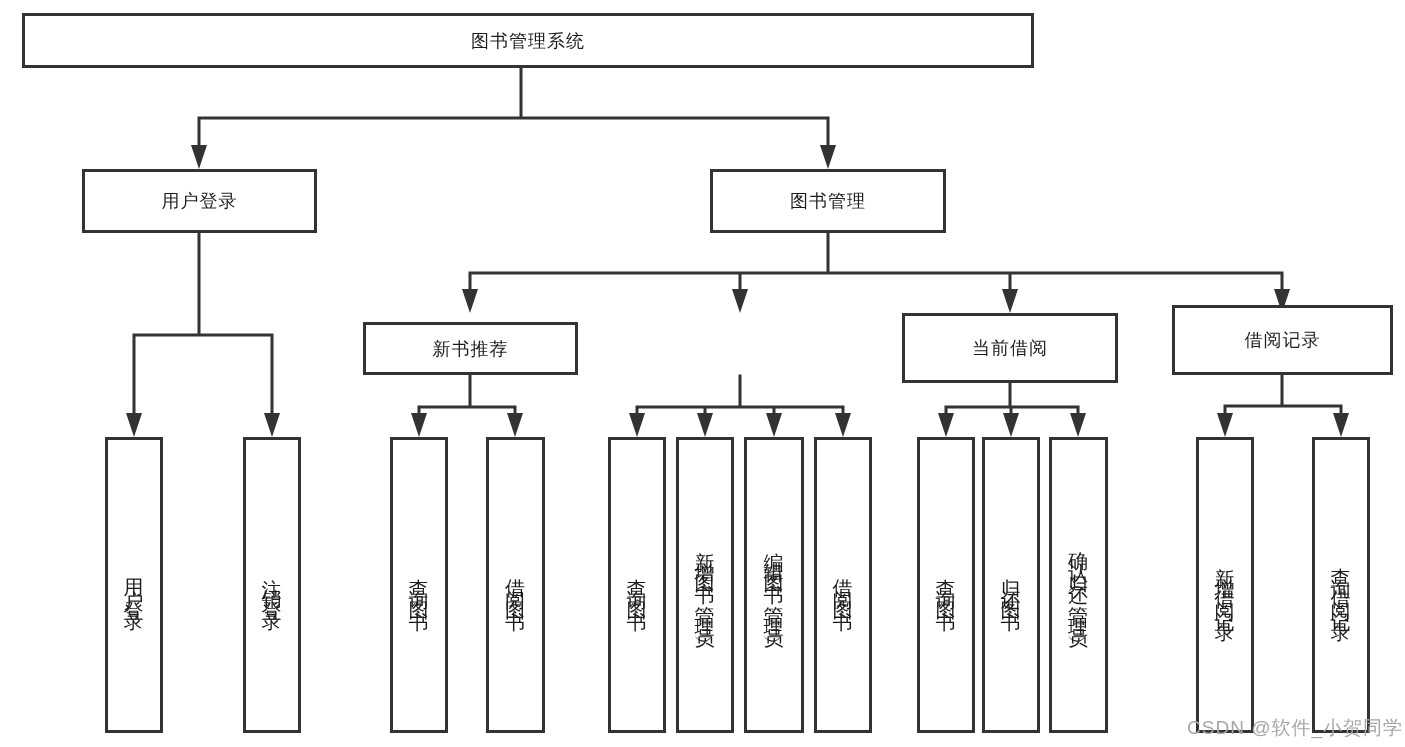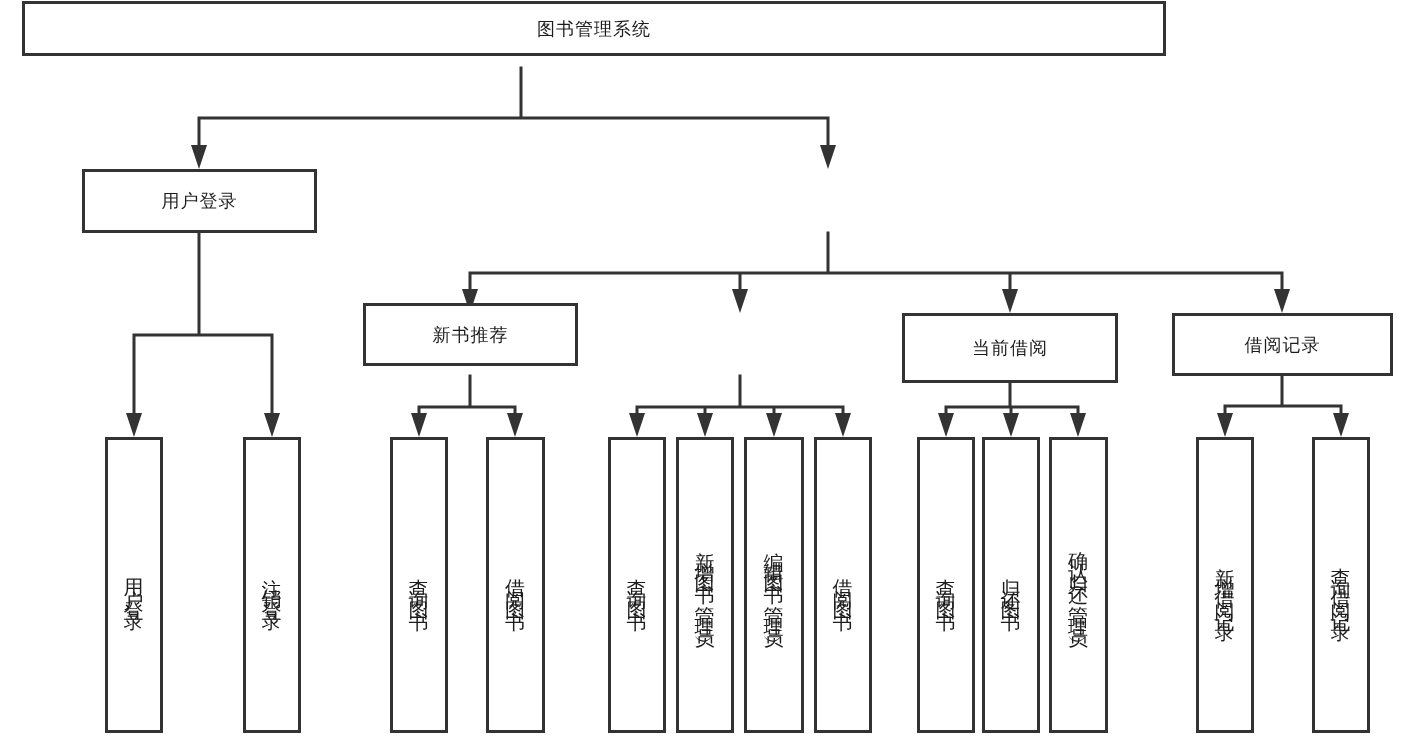--- a/index.html
+++ b/index.html
@@ -86,35 +86,38 @@
     <path class="ln" d="M1010 376 V407 M946 407 H1078 M946 407 V413 M1011 407 V413 M1078 407 V413"></path>
     <polygon class="arrow" points="938,413 954,413 946,437"></polygon>
     <polygon class="arrow" points="1003,413 1019,413 1011,437"></polygon>
     <polygon class="arrow" points="1070,413 1086,413 1078,437"></polygon>
 
     <path class="ln" d="M1282 376 V406 M1225 406 H1341 M1225 406 V413 M1341 406 V413"></path>
     <polygon class="arrow" points="1217,413 1233,413 1225,437"></polygon>
     <polygon class="arrow" points="1333,413 1349,413 1341,437"></polygon>
   </svg>
 
-  <div class="node h" style="left:22px;top:1px;width:1144px;height:55px">
+  <div class="node h" style="left:22px;top:13px;width:1012px;height:55px">
     <span>图书管理系统</span>
   </div>
 
   <div class="node h" style="left:82px;top:169px;width:235px;height:64px">
     <span>用户登录</span>
   </div>
+  <div class="node h" style="left:710px;top:169px;width:236px;height:64px">
+    <span>图书管理</span>
+  </div>
 
-  <div class="node h" style="left:363px;top:303px;width:215px;height:63px">
+  <div class="node h" style="left:363px;top:322px;width:215px;height:53px">
     <span>新书推荐</span>
   </div>
   <div class="node h" style="left:902px;top:313px;width:216px;height:70px">
     <span>当前借阅</span>
   </div>
-  <div class="node h" style="left:1172px;top:313px;width:221px;height:63px">
+  <div class="node h" style="left:1172px;top:305px;width:221px;height:70px">
     <span>借阅记录</span>
   </div>
 
   <div class="node v" style="left:105px;top:437px;width:58px;height:296px">
     <span>用户登录</span>
   </div>
   <div class="node v" style="left:243px;top:437px;width:58px;height:296px">
     <span>注销登录</span>
   </div>
 
@@ -148,13 +151,14 @@
     <span>确认归还（管理员）</span>
   </div>
 
   <div class="node v" style="left:1196px;top:437px;width:58px;height:296px">
     <span>新增借阅记录</span>
   </div>
   <div class="node v" style="left:1312px;top:437px;width:58px;height:296px">
     <span>查询借阅记录</span>
   </div>
 
+  <div class="watermark">CSDN @软件_小贺同学</div>
 </div>
 
 </body></html>

